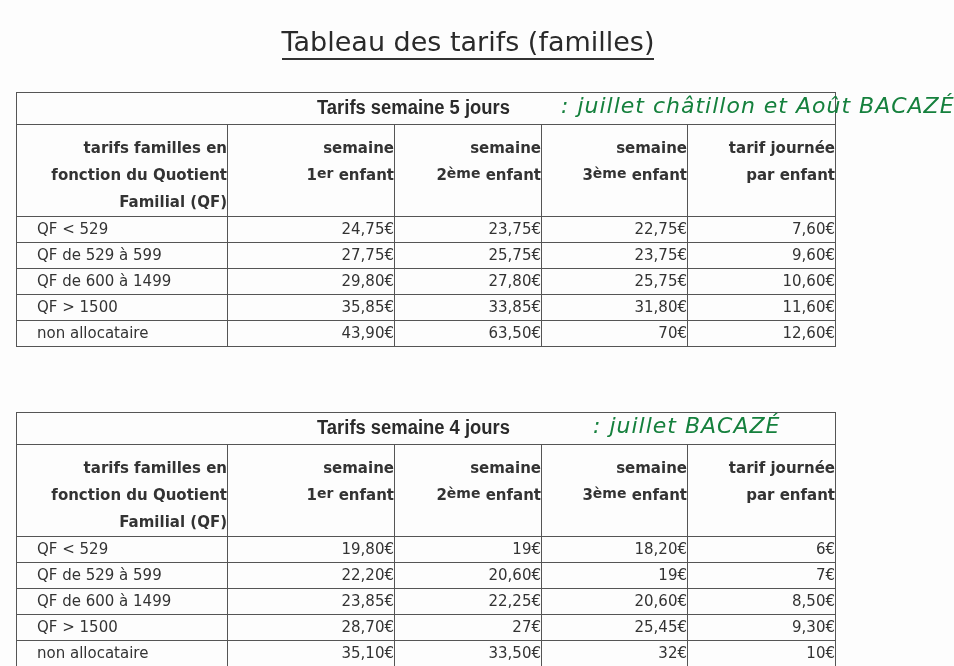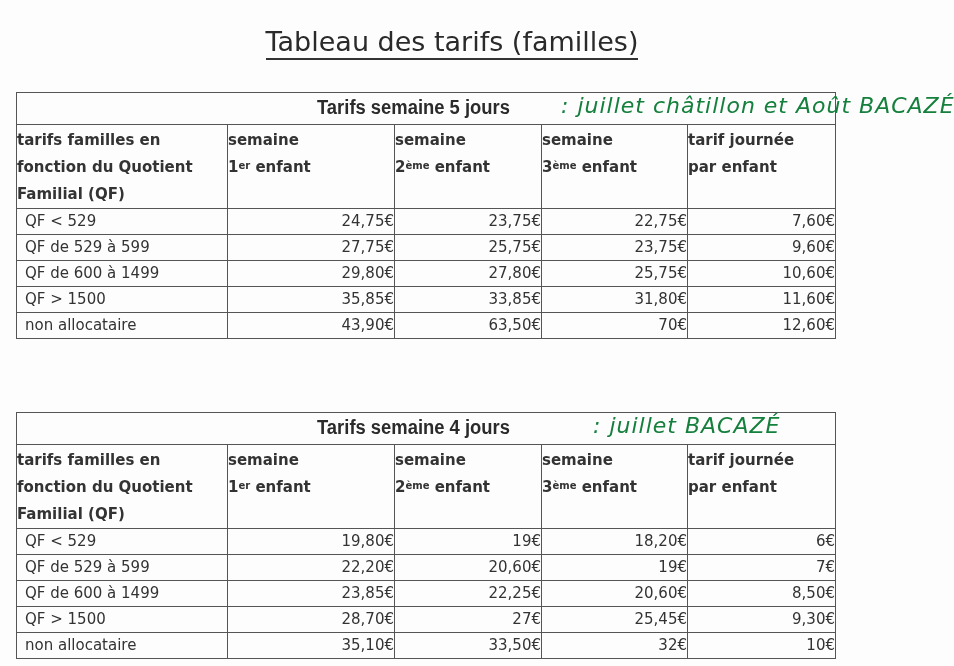--- a/index.html
+++ b/index.html
@@ -1,27 +1,27 @@
 <!DOCTYPE html>
 <html><head>
 <meta charset="utf-8">
 <style>
   html, body { margin:0; padding:0; }
   body { width:954px; height:666px; background:#fdfdfd; position:relative; overflow:hidden; font-family:"Liberation Sans", sans-serif; color:#222; }
-  .title { position:absolute; left:0; width:904px; top:26px; text-align:center; font-family:"DejaVu Sans", sans-serif; font-size:27px; color:#2a2a2a; }
+  .title { position:absolute; left:16px; width:904px; top:26px; text-align:center; font-family:"DejaVu Sans", sans-serif; font-size:27px; color:#2a2a2a; }
   .title span { border-bottom:2px solid #333; padding-bottom:1px; }
   .tbl { position:absolute; left:16px; border-collapse:collapse; table-layout:fixed; }
   .tbl td { border:1.5px solid #555; padding:0; font-family:"DejaVu Sans", sans-serif; font-size:15px; color:#333; }
   .tbl .hdr { height:31px; text-align:right; position:relative; }
   .hdr .htitle { position:absolute; left:300px; top:3px; font-family:"Liberation Sans", sans-serif; font-weight:bold; font-size:20px; color:#2b2b2b; transform:scaleX(0.92); transform-origin:left; }
   .hdr .note { position:absolute; font-family:"DejaVu Sans", sans-serif; color:#15803d; font-size:22px; font-style:italic; white-space:nowrap; letter-spacing:1px; }
-  .colh td { height:81px; vertical-align:top; text-align:left; font-weight:bold; line-height:27px; padding-top:2px; }
+  .colh td { height:81px; vertical-align:top; text-align:right; font-weight:bold; line-height:27px; padding-top:10px; }
   .row td { height:25px; text-align:right; font-size:15px; line-height:25px; }
-  .row td.lbl { text-align:left; padding-left:8px; }
-  sup { font-size:10px; vertical-align:top; position:relative; top:-2px; }
+  .row td.lbl { text-align:left; padding-left:20px; }
+  sup { font-size:14px; vertical-align:top; position:relative; top:-2px; }
 </style>
 </head>
 <body>
 
 <div class="title"><span>Tableau des tarifs (familles)</span></div>
 
 <table class="tbl" style="top:92px;">
   <colgroup>
       <col style="width:211px">
       <col style="width:167px">

